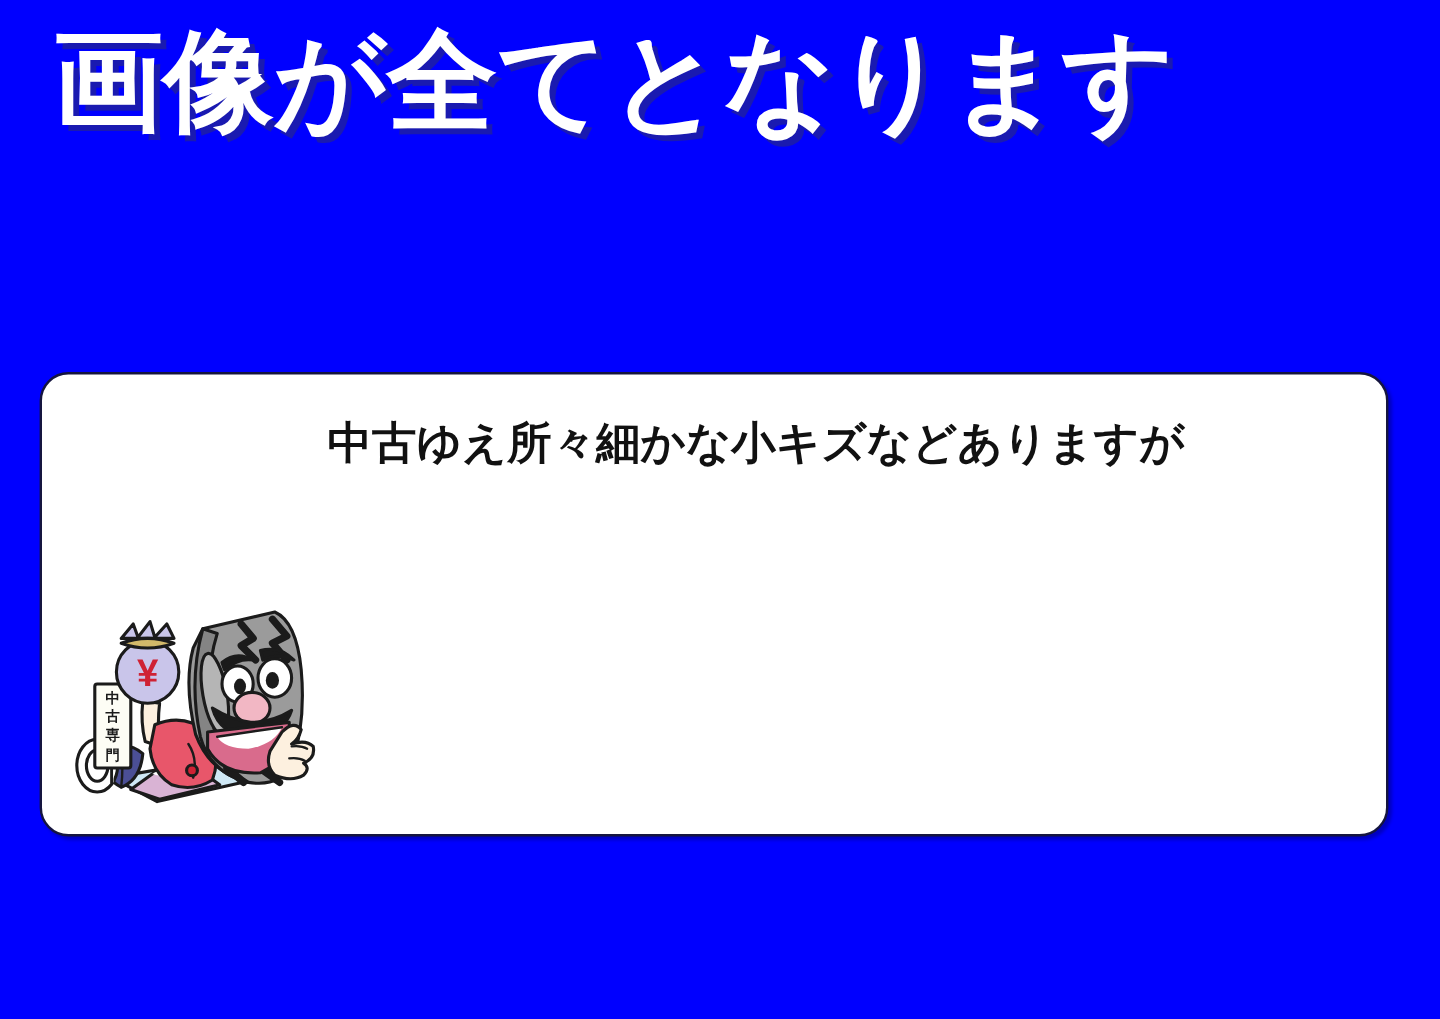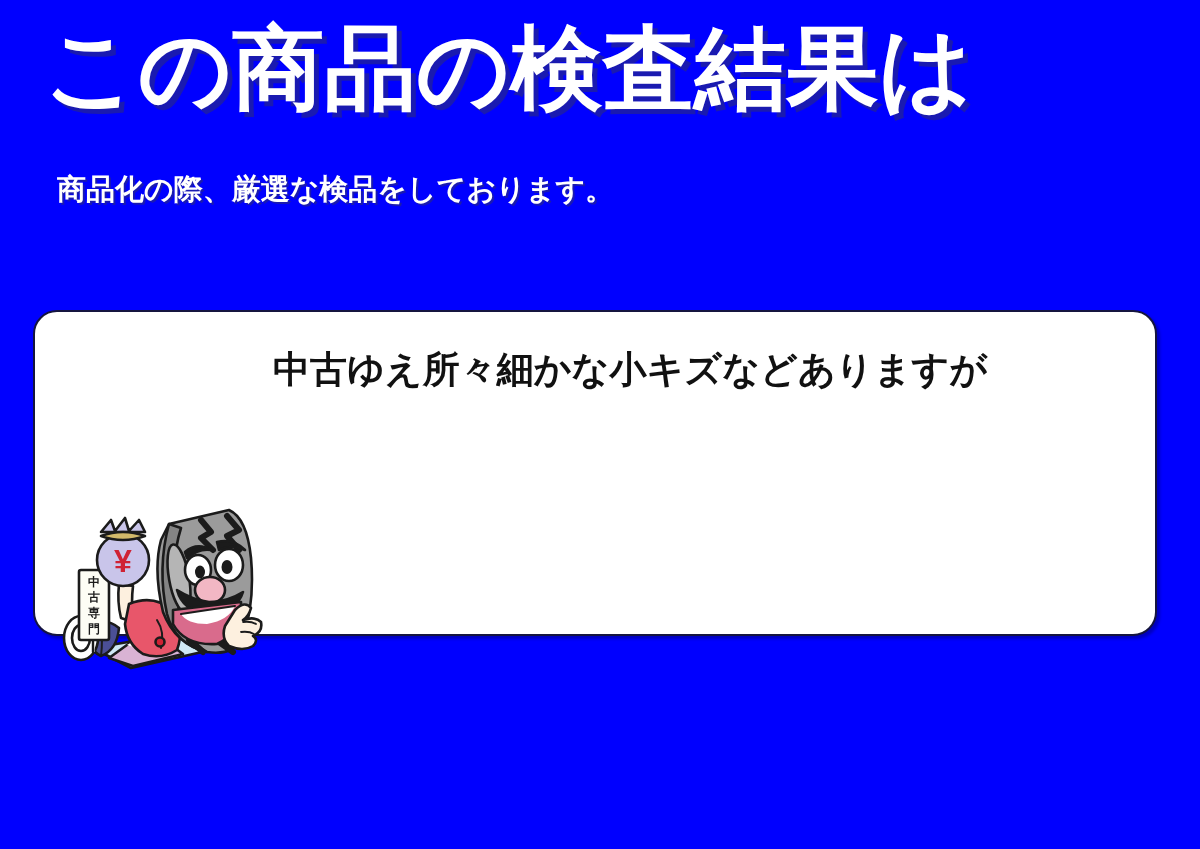--- a/index.html
+++ b/index.html
@@ -47,21 +47,21 @@
     text-shadow: 2px 2px 0 #1a1ab0;
   }
   .intro .line { display: block; }
 
   
   .card {
     position: absolute;
     left: 33px;
     top: 310px;
     width: 1124px;
-    height: 326px;
+    height: 387px;
     background: #ffffff;
     border: 2px solid #15153f;
     border-radius: 24px;
     box-sizing: border-box;
     box-shadow: 3px 3px 3px rgba(0,0,0,0.25);
   }
 
   .card-text {
     position: absolute;
     left: 238px;
@@ -96,24 +96,23 @@
     white-space: nowrap;
     text-shadow: 2px 2px 0 #1a1ab0;
   }
   .footer .line { display: block; }
 </style>
 </head>
 <body>
 
 <div class="page">
 
-  <div class="title">この商品の検査結果は</div>
+  <div class="title">画像が全てとなります</div>
 
   <div class="intro">
-    <span class="line">商品化の際、厳選な検品をしております。</span>
   </div>
 
   <div class="card">
 
     <div class="card-text">
       <span class="line">中古ゆえ所々細かな小キズなどありますが</span>
     </div>
 
     <div class="mascot">
       <svg viewBox="0 0 210 185" xmlns="http://www.w3.org/2000/svg">

